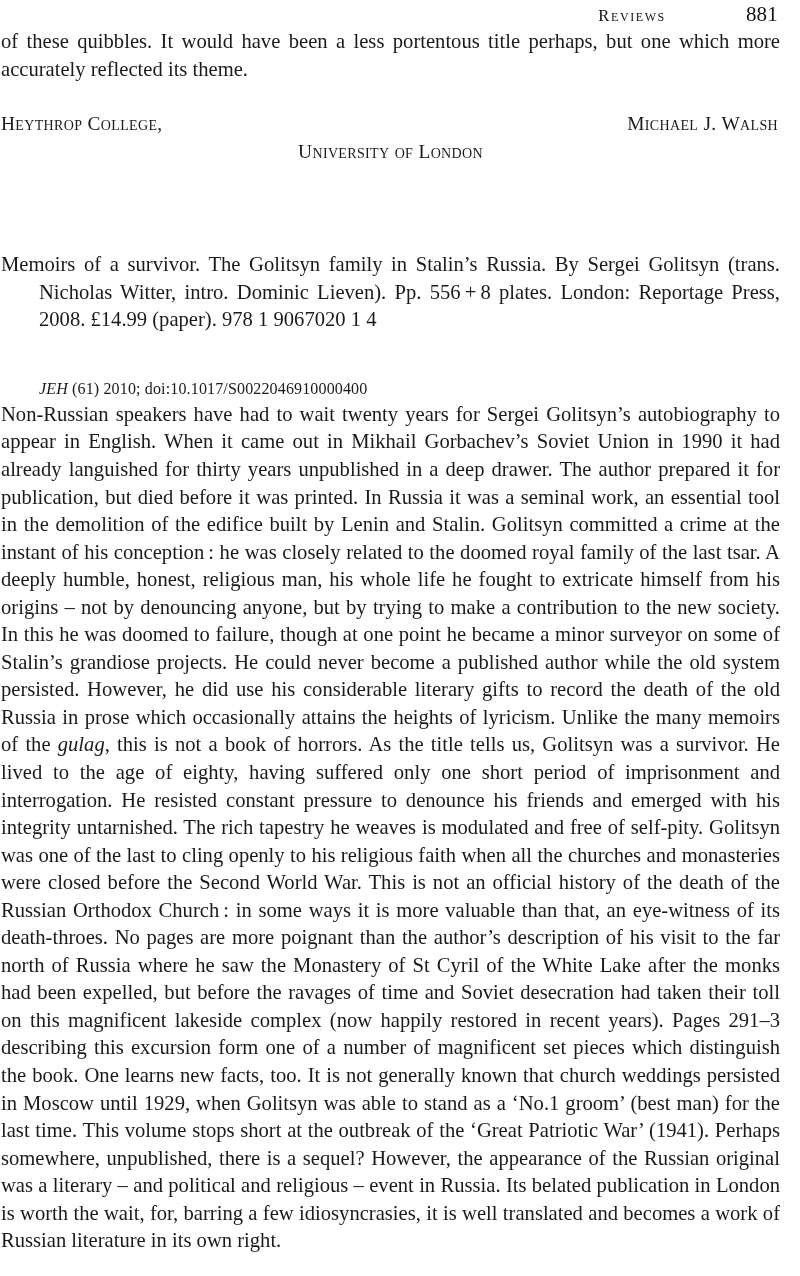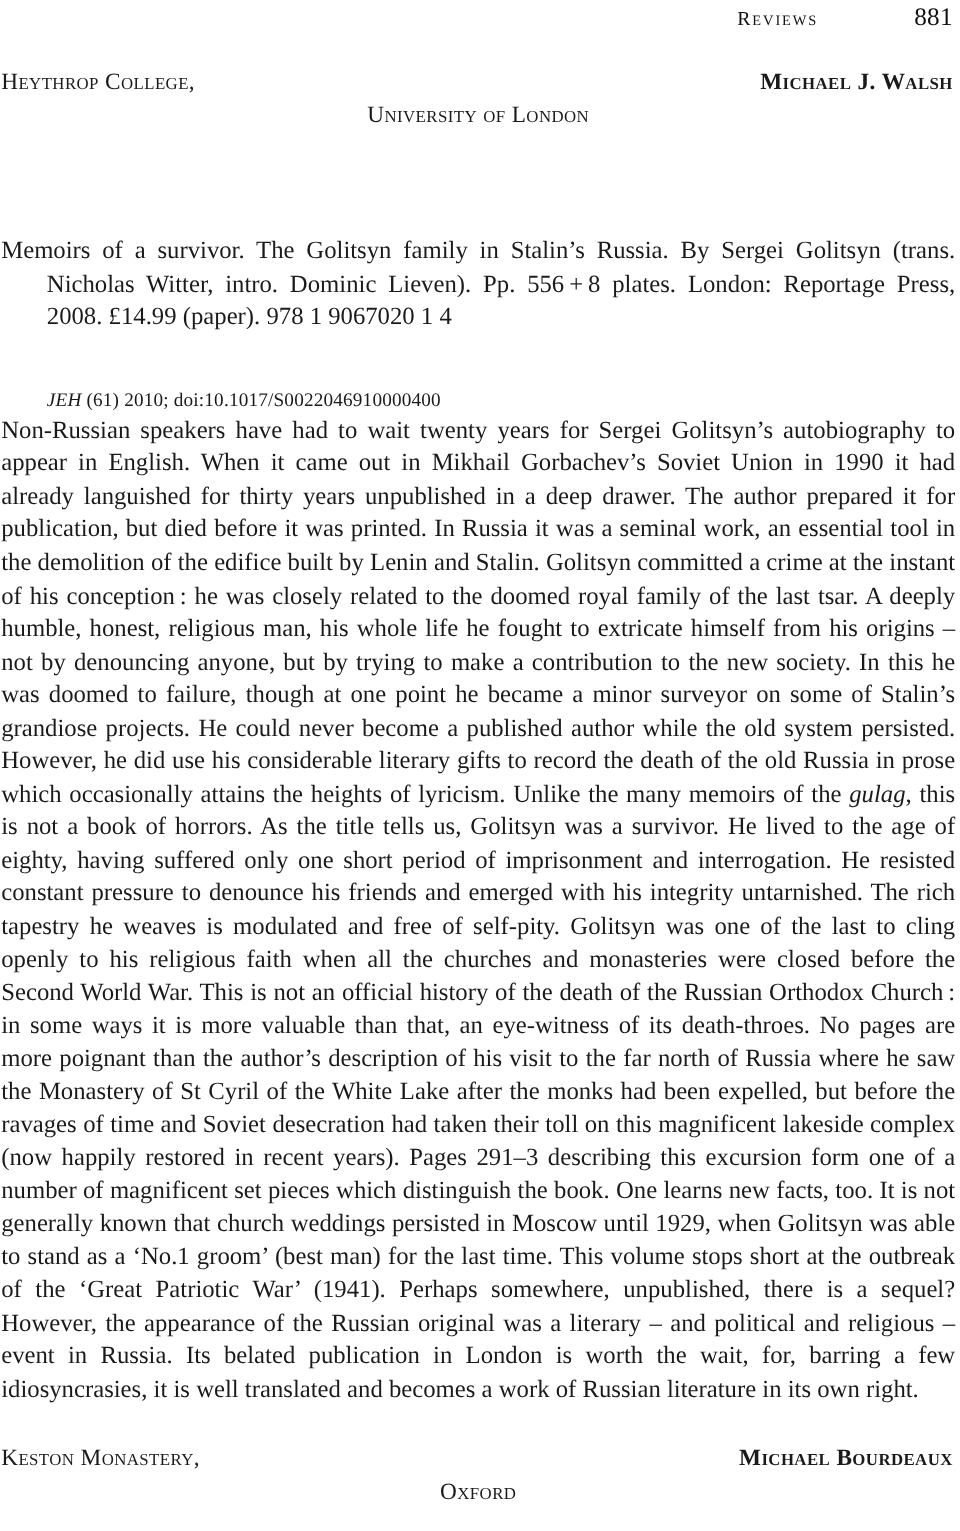--- a/index.html
+++ b/index.html
@@ -13,21 +13,21 @@
     height: 1276px;
     position: relative;
     font-family: "Liberation Serif", "DejaVu Serif", serif;
     color: #1a1a1a;
     overflow: hidden;
   }
   .page {
     width: 800px;
     height: 984px;
     box-sizing: border-box;
-    padding: 0 2px 0 0;
+    padding: 0 18px 0 0;
     position: relative;
   }
 
   
   .running-head {
     display: flex;
     align-items: baseline;
     justify-content: flex-end;
     height: 28px;
     padding-top: 2px;
@@ -64,21 +64,21 @@
   .signature {
     display: flex;
     justify-content: space-between;
     align-items: flex-start;
     font-variant: small-caps;
     font-size: 19.4px;
     letter-spacing: 0.35px;
     line-height: 27.5px;
   }
   .signature .sig-left { text-align: left; }
-  .signature .sig-right { text-align: right; padding-right: 2px; font-weight: bold; }
+  .signature .sig-right { text-align: right; padding-right: 2px; }
   .sig-second-line {
     font-variant: small-caps;
     font-size: 19.4px;
     letter-spacing: 0.35px;
     line-height: 27.5px;
     text-align: center;
   }
   .sig-block-top { margin-top: 27px; }
   .sig-block-bottom { margin-top: 30px; }
 
@@ -115,20 +115,21 @@
 
 <div class="page">
 
   <div class="running-head">
     <span class="rh-label">Reviews</span>
     <span class="rh-folio">881</span>
   </div>
 
   <div class="content-wrap">
 
+    <p class="body-text">of these quibbles. It would have been a less portentous title perhaps, but one which more accurately reflected its theme.</p>
 
     <div class="signature sig-block-top">
       <span class="sig-left">Heythrop College,</span>
       <span class="sig-right">Michael J. Walsh</span>
     </div>
     <div class="sig-second-line">University of London</div>
 
     <div class="spacer-before-citation"></div>
 
     <p class="citation"><span class="title">Memoirs of a survivor. The Golitsyn family in Stalin’s Russia.</span><span> By Sergei Golitsyn (trans. Nicholas Witter, intro. Dominic Lieven). Pp. 556 + 8 plates. London: Reportage Press, 2008. £14.99 (paper). 978 1 9067020 1 4</span></p>

